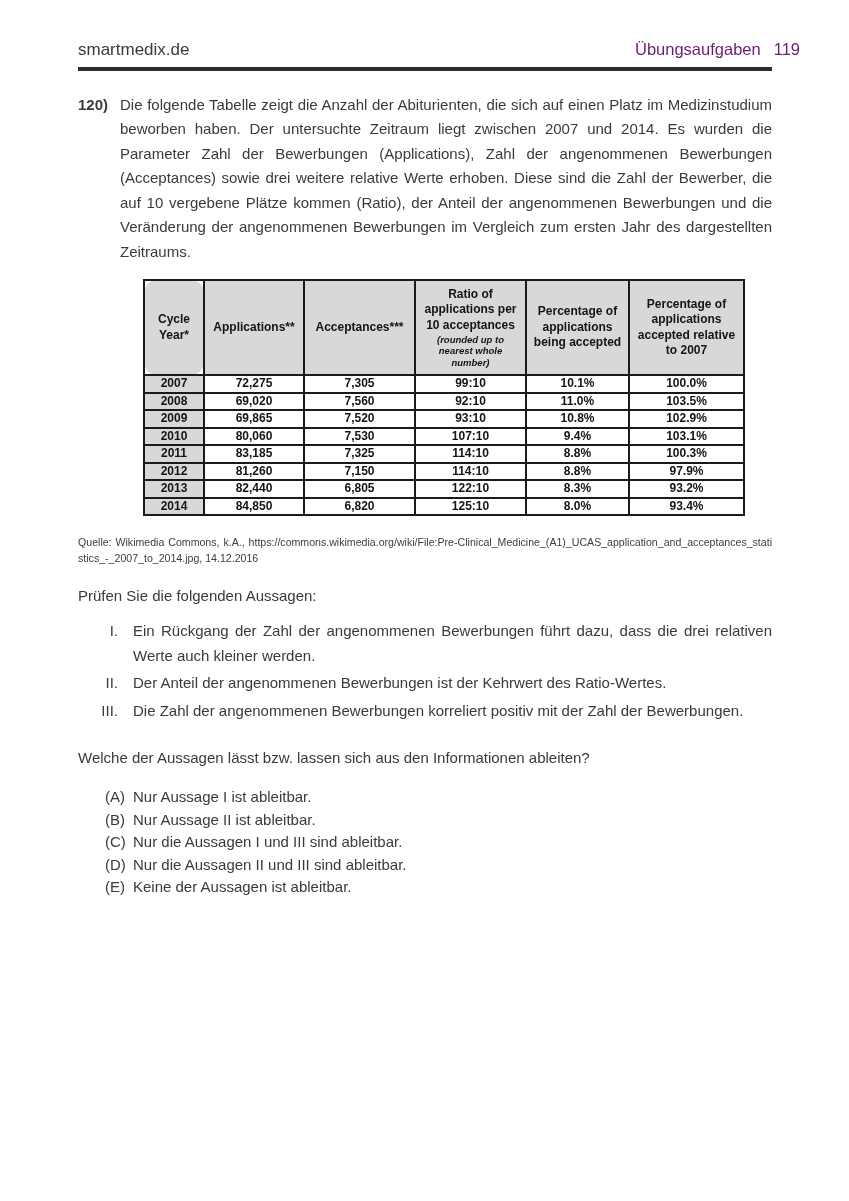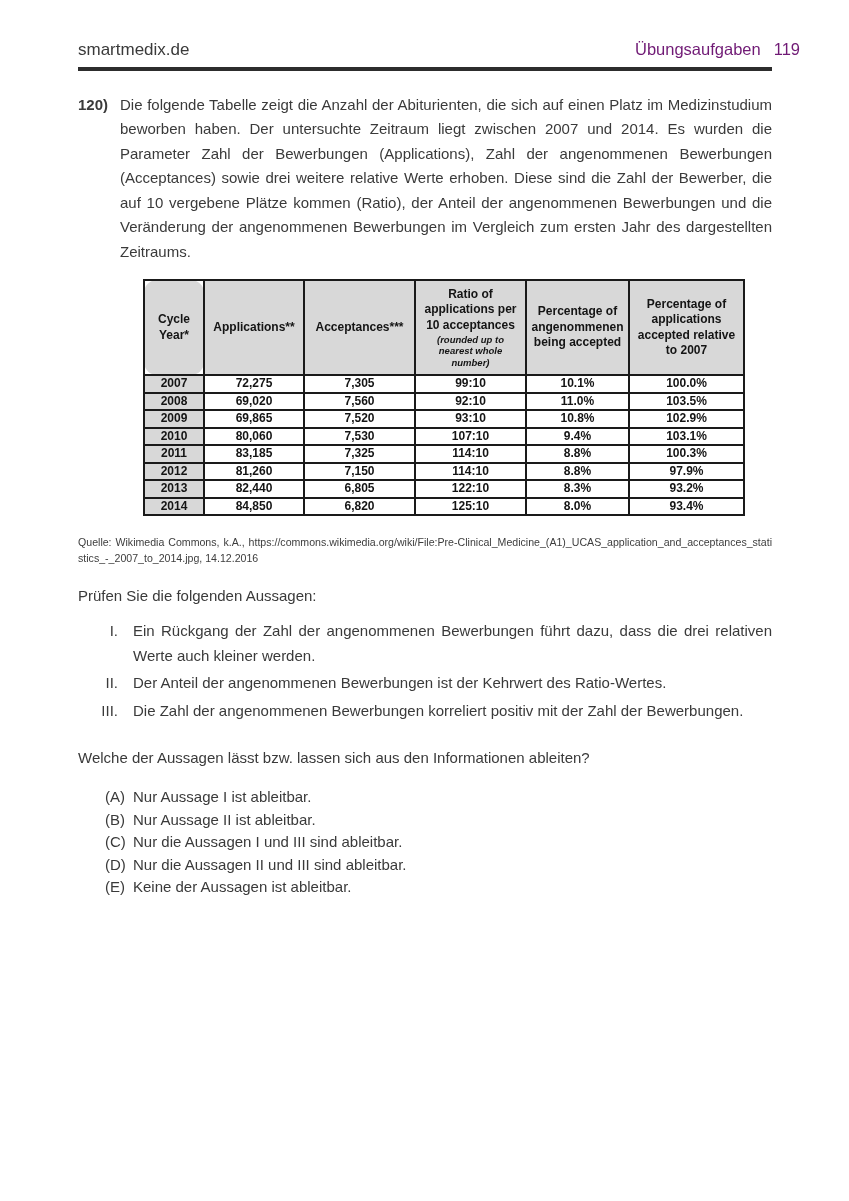--- a/index.html
+++ b/index.html
@@ -72,21 +72,21 @@
     <p class="qtext">Die folgende Tabelle zeigt die Anzahl der Abiturienten, die sich auf einen Platz im Medizinstudium beworben haben. Der untersuchte Zeitraum liegt zwischen 2007 und 2014. Es wurden die Parameter Zahl der Bewerbungen (Applications), Zahl der angenommenen Bewerbungen (Acceptances) sowie drei weitere relative Werte erhoben. Diese sind die Zahl der Bewerber, die auf 10 vergebene Plätze kommen (Ratio), der Anteil der angenommenen Bewerbungen und die Veränderung der angenommenen Bewerbungen im Vergleich zum ersten Jahr des dargestellten Zeitraums.</p>
   </div>
 
   <table class="stats">
     <thead>
       <tr id="thead-row">
           <th>Cycle Year*</th>
           <th>Applications**</th>
           <th>Acceptances***</th>
           <th>Ratio of applications per 10 acceptances<span class="th-note">(rounded up to nearest whole number)</span></th>
-          <th>Percentage of angenommenen being accepted</th>
+          <th>Percentage of applications being accepted</th>
           <th>Percentage of applications accepted relative to 2007</th>
         </tr>
     </thead>
     <tbody id="tbody">
         <tr>
           <td class="year">2007</td>
           <td>72,275</td>
           <td>7,305</td>
           <td>99:10</td>
           <td>10.1%</td>

